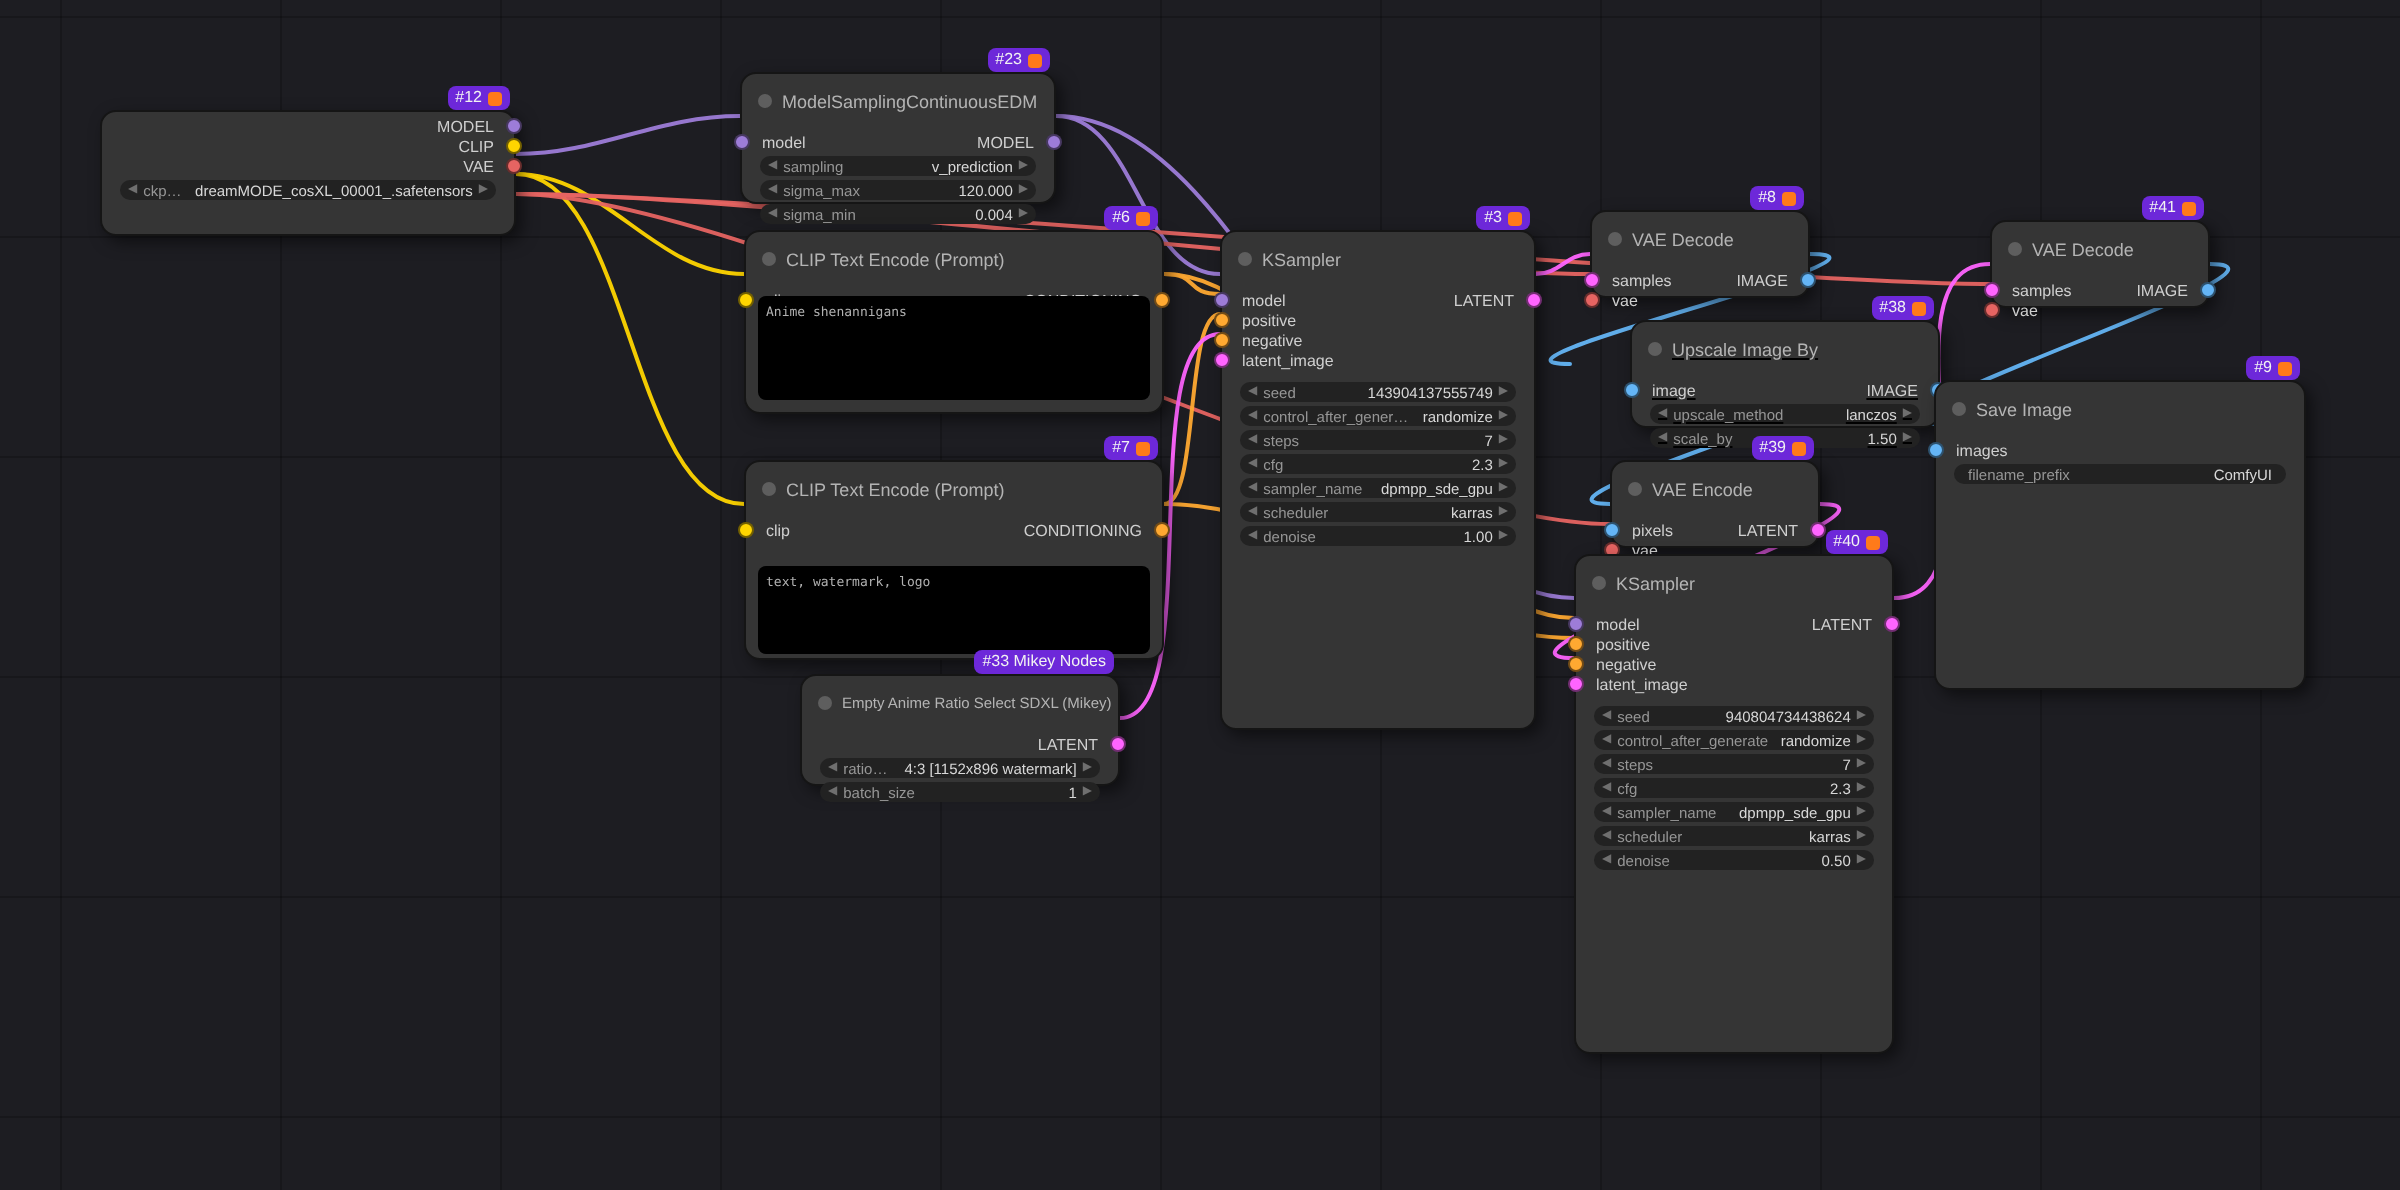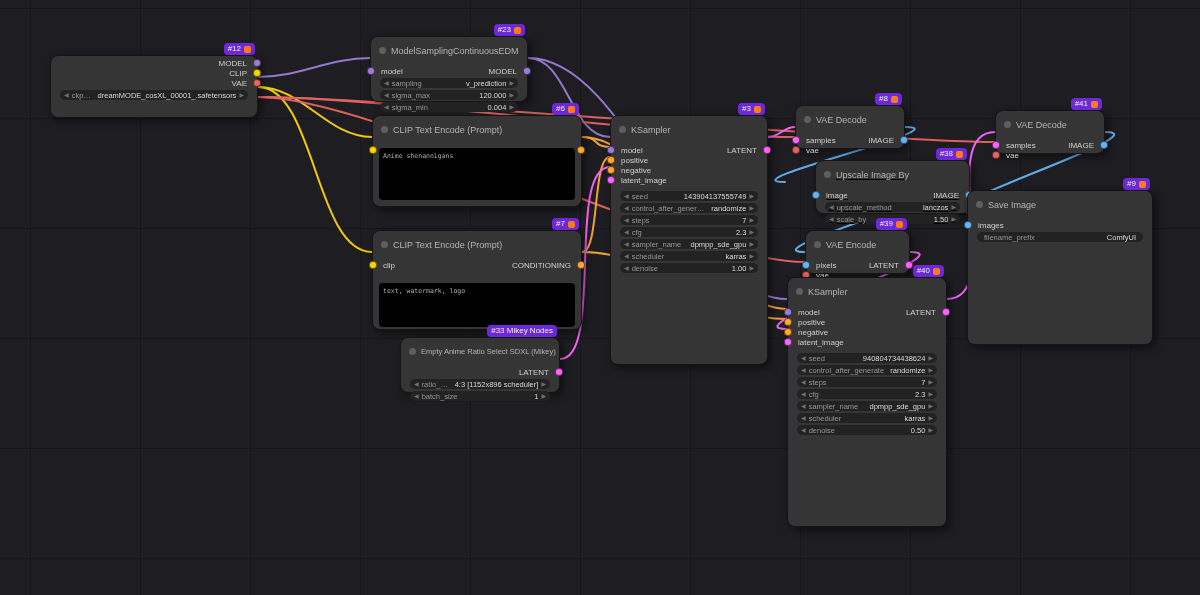--- a/index.html
+++ b/index.html
@@ -445,21 +445,21 @@
       </div>
     <div class="rows">
       <div class="row">
           <span class="lab-out">LATENT</span>
           <span class="pin out c-latent"></span>
         </div>
     </div>
     <div class="widget">
         <span class="arr">◀</span>
         <span class="wname">ratio_selected</span>
-        <span class="wval">4:3 [1152x896 scheduler]</span>
+        <span class="wval">4:3 [1152x896 watermark]</span>
         <span class="arr">▶</span>
       </div>
     <div class="widget">
         <span class="arr">◀</span>
         <span class="wname">batch_size</span>
         <span class="wval">1</span>
         <span class="arr">▶</span>
       </div>
   </div>
 

